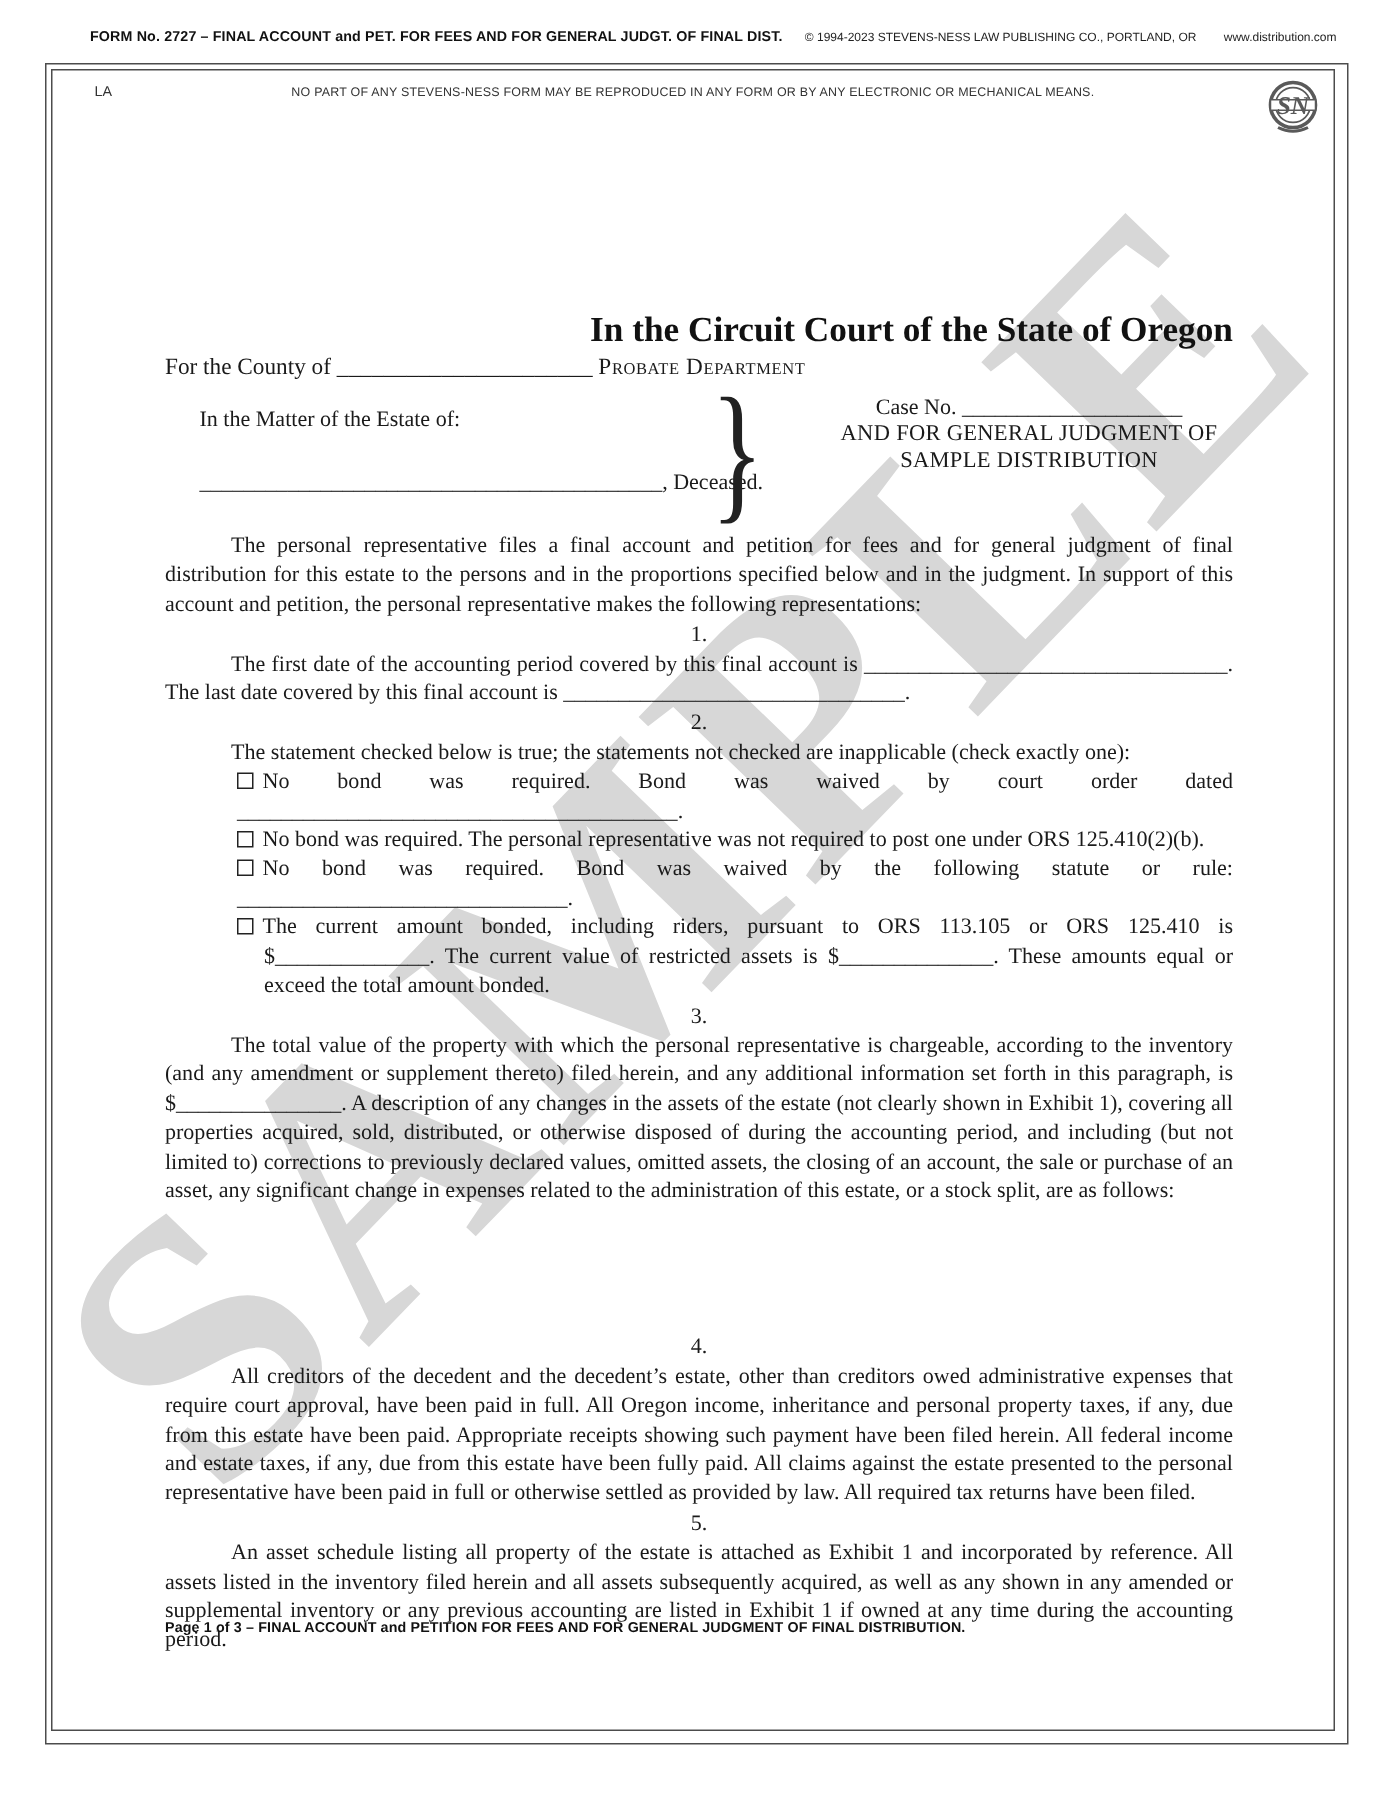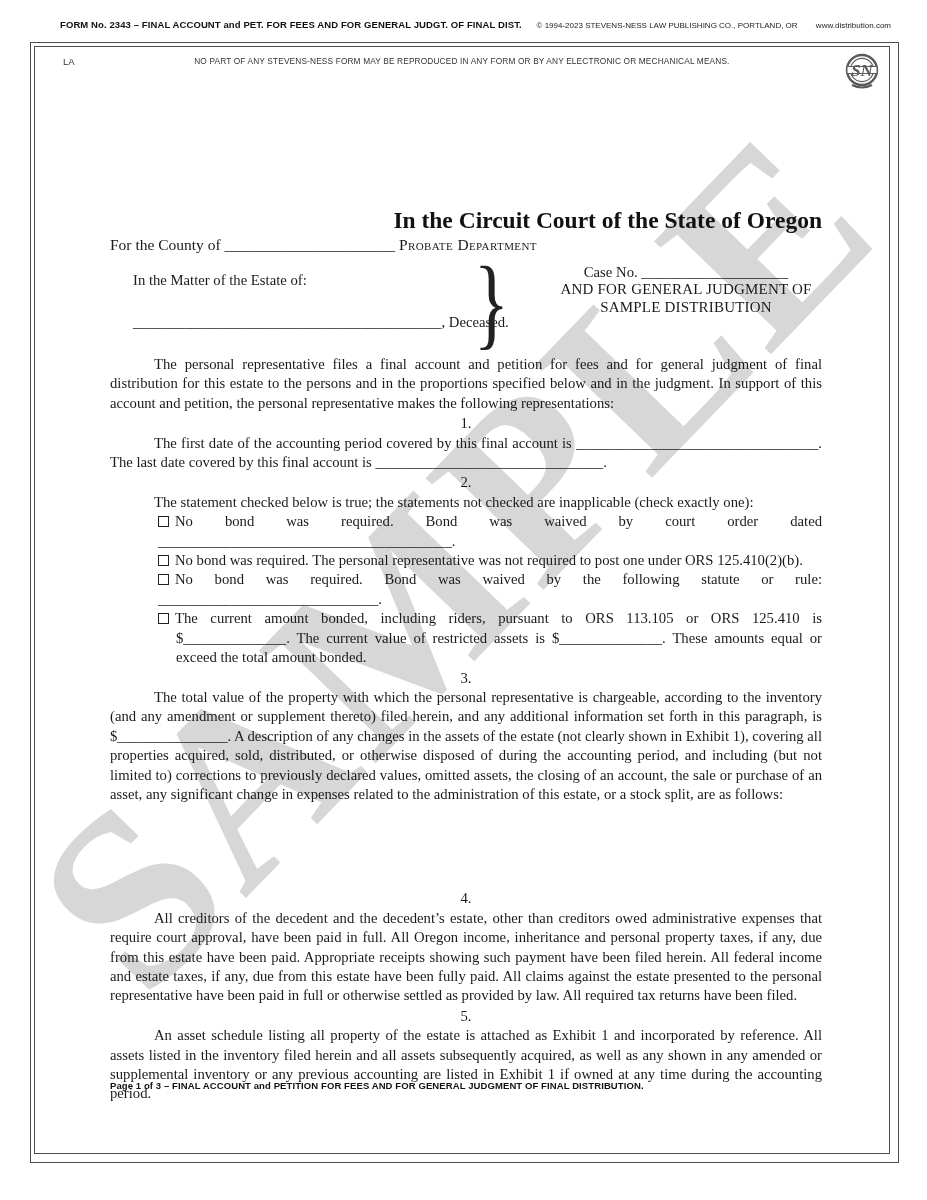--- a/index.html
+++ b/index.html
@@ -71,21 +71,21 @@
             font-weight:bold; color:#111; letter-spacing:.1px;text-align:right; }
 
   .blank { white-space:nowrap; letter-spacing:0; }
 </style>
 </head>
 <body>
 
 <div id="stage">
 
   <div class="outer-header">
-    <span class="form-no">FORM No. 2343 – FINAL ACCOUNT and PET. FOR FEES AND FOR GENERAL JUDGT. OF FINAL DIST.</span>
+    <span class="form-no">FORM No. 2727 – FINAL ACCOUNT and PET. FOR FEES AND FOR GENERAL JUDGT. OF FINAL DIST.</span>
     <span class="pub-right">
       <span>© 1994-2023 STEVENS-NESS LAW PUBLISHING CO., PORTLAND, OR</span>
       <span class="website">www.distribution.com</span>
     </span>
   </div>
 
   <div class="page">
     <div class="page-inner">
 
       <div class="watermark">SAMPLE</div>

